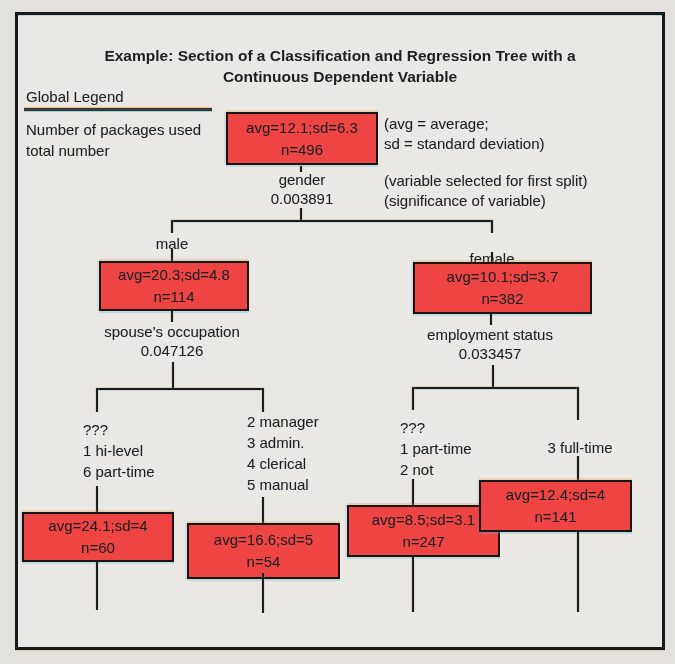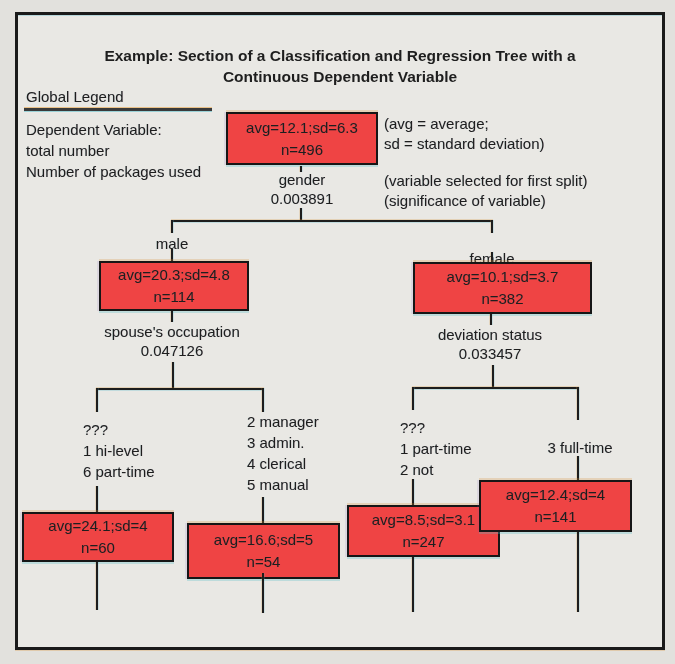--- a/index.html
+++ b/index.html
@@ -46,23 +46,22 @@
 <div class="abs frame"></div>
 
 <div class="abs title" style="left:15px; width:650px; top:19px;margin-top:26px;">
   <div>Example: Section of a Classification and Regression Tree with a</div>
   <div>Continuous Dependent Variable</div>
 </div>
 
 <div class="abs txt" style="left:26px; top:86px;">Global Legend</div>
 <div class="abs divider" style="left:24px; top:108px; width:188px;"></div>
 <div class="abs txt" style="left:26px; top:119px;">
-  <div>Dependent Variable:</div>
+  <div>Number of packages used</div>
   <div>total number</div>
-  <div>Number of packages used</div>
 </div>
 
 <div class="abs nbox" style="left:226px; top:112px; width:152px; height:53px;">
   <div class="txt">avg=12.1;sd=6.3</div>
   <div class="txt">n=496</div>
 </div>
 <div class="abs txt lh20" style="left:384px; top:114px;">
   <div class="lh20">(avg = average;</div>
   <div class="lh20">sd = standard deviation)</div>
 </div>
@@ -96,21 +95,21 @@
   <div class="lh19">0.047126</div>
 </div>
 
 <div class="abs vl" style="left:491px; top:252px; height:10px;"></div>
 <div class="abs nbox" style="left:413px; top:262px; width:179px; height:52px;">
   <div class="txt">avg=10.1;sd=3.7</div>
   <div class="txt">n=382</div>
 </div>
 <div class="abs vl" style="left:490px; top:314px; height:11px;"></div>
 <div class="abs txt center lh19" style="left:399px; width:182px; top:325px;">
-  <div class="lh19">deviation status</div>
+  <div class="lh19">employment status</div>
   <div class="lh19">0.033457</div>
 </div>
 
 <div class="abs vl" style="left:172px; top:362px; height:27px;"></div>
 <div class="abs hl" style="left:96px; top:388px; width:168px;"></div>
 <div class="abs vl" style="left:96px; top:388px; height:24px;"></div>
 <div class="abs vl" style="left:262px; top:388px; height:24px;"></div>
 
 <div class="abs vl" style="left:492px; top:365px; height:22px;"></div>
 <div class="abs hl" style="left:412px; top:387px; width:167px;"></div>

